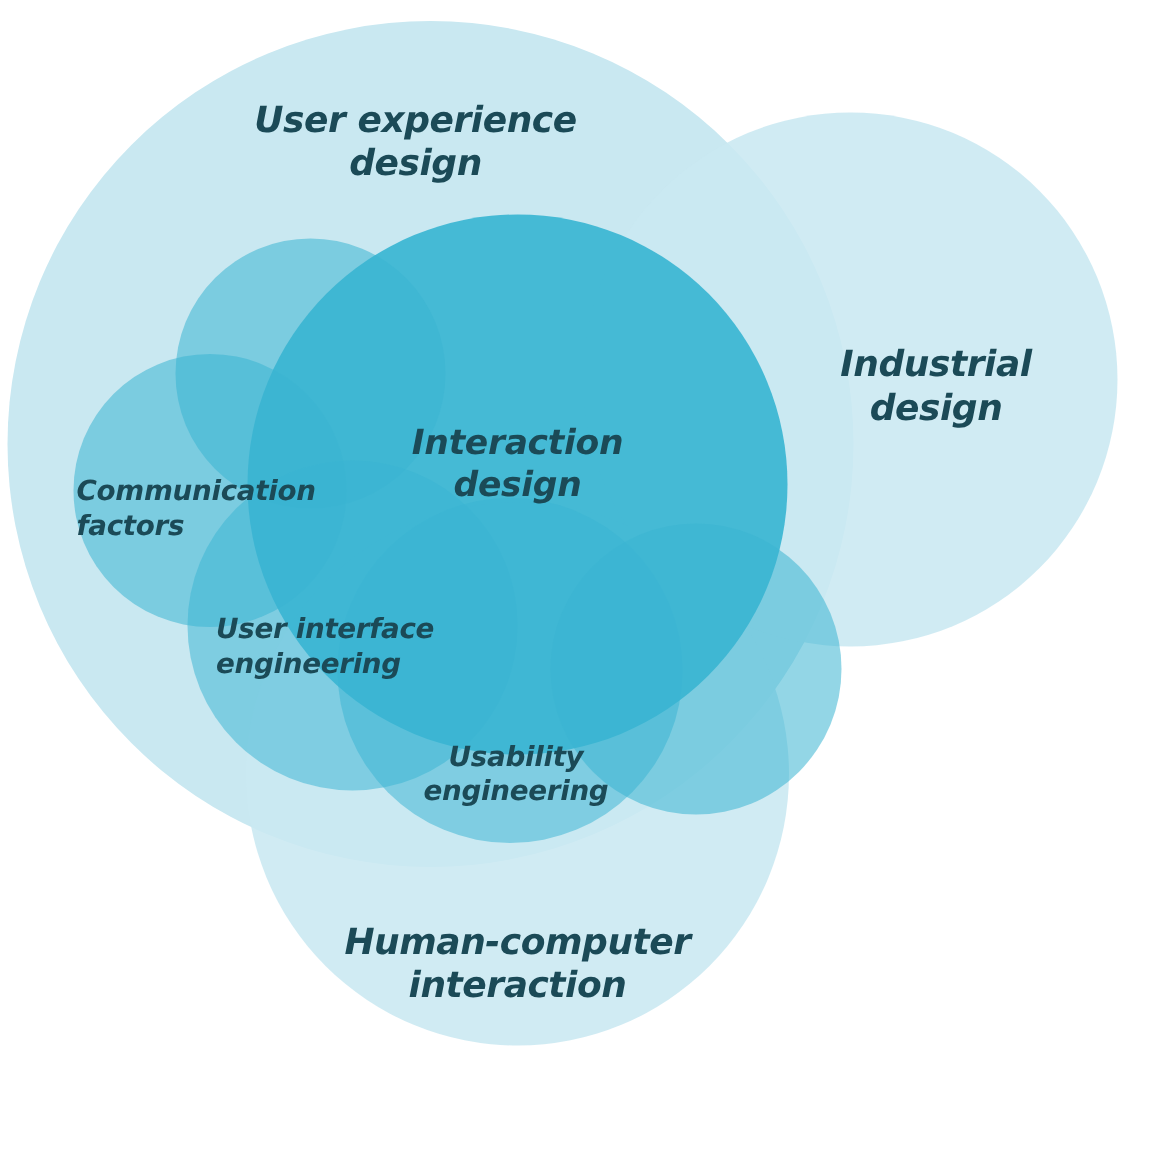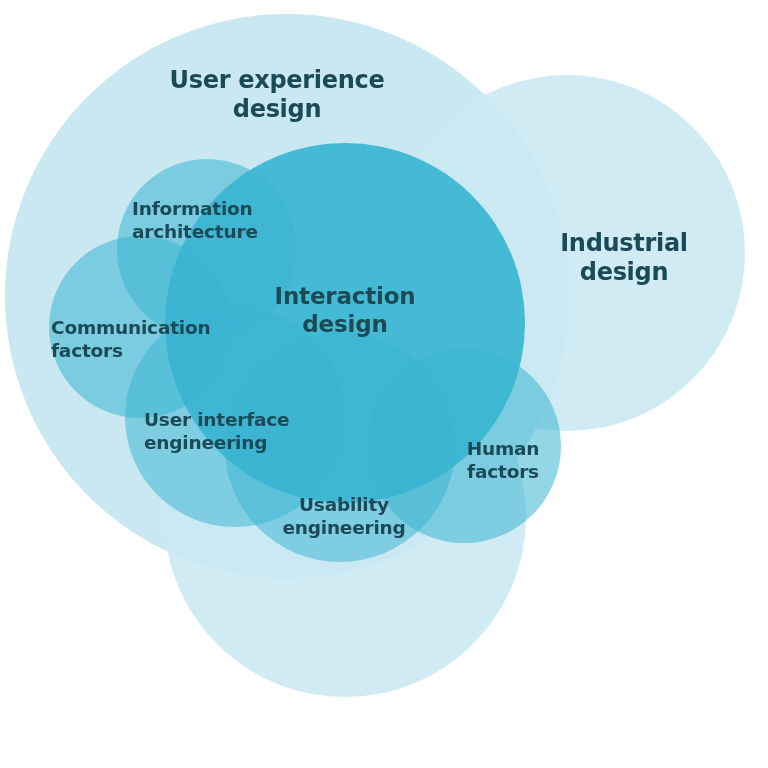--- a/index.html
+++ b/index.html
@@ -12,20 +12,21 @@
     width: 768px;
     height: 768px;
     overflow: hidden;
     font-family: "DejaVu Sans", "Liberation Sans", sans-serif;
   }
   #diagram-root {
     position: relative;
     width: 768px;
     height: 768px;
     background: #e5e5e5;
+    font-style: italic;
   }
   #venn-svg {
     position: absolute;
     left: 0;
     top: 0;
     width: 768px;
     height: 768px;
     display: block;
   }
   .label-layer {
@@ -77,27 +78,25 @@
         <circle cx="340" cy="447" r="115" fill="#3AB5D2" fill-opacity="0.52"></circle>
         <circle cx="464" cy="446" r="97" fill="#3AB5D2" fill-opacity="0.55"></circle>
       </g>
   </svg>
 
   <div class="label-layer" id="labels-layer">
       <div class="venn-label label-major align-center" style="left: 277px; top: 95px;">User experience
 design</div>
       <div class="venn-label label-major align-center" style="left: 624px; top: 258px; text-align: center;">Industrial
 design</div>
+      <div class="venn-label label-major align-center" style="left: 345px; top: 643px;">Human-computer
+interaction</div>
       <div class="venn-label label-mid align-center" style="left: 345px; top: 310px;">Interaction
 design</div>
-      <div class="venn-label label-minor align-left" style="left: 132px; top: 221px;">Information
-architecture</div>
       <div class="venn-label label-minor align-left" style="left: 51px; top: 340px;">Communication
 factors</div>
       <div class="venn-label label-minor align-left" style="left: 144px; top: 432px;">User interface
 engineering</div>
       <div class="venn-label label-minor align-center" style="left: 344px; top: 517px; text-align: center;">Usability
 engineering</div>
-      <div class="venn-label label-minor align-center" style="left: 503px; top: 461px;">Human
-factors</div>
     </div>
 
 </div>
 
 </body></html>

